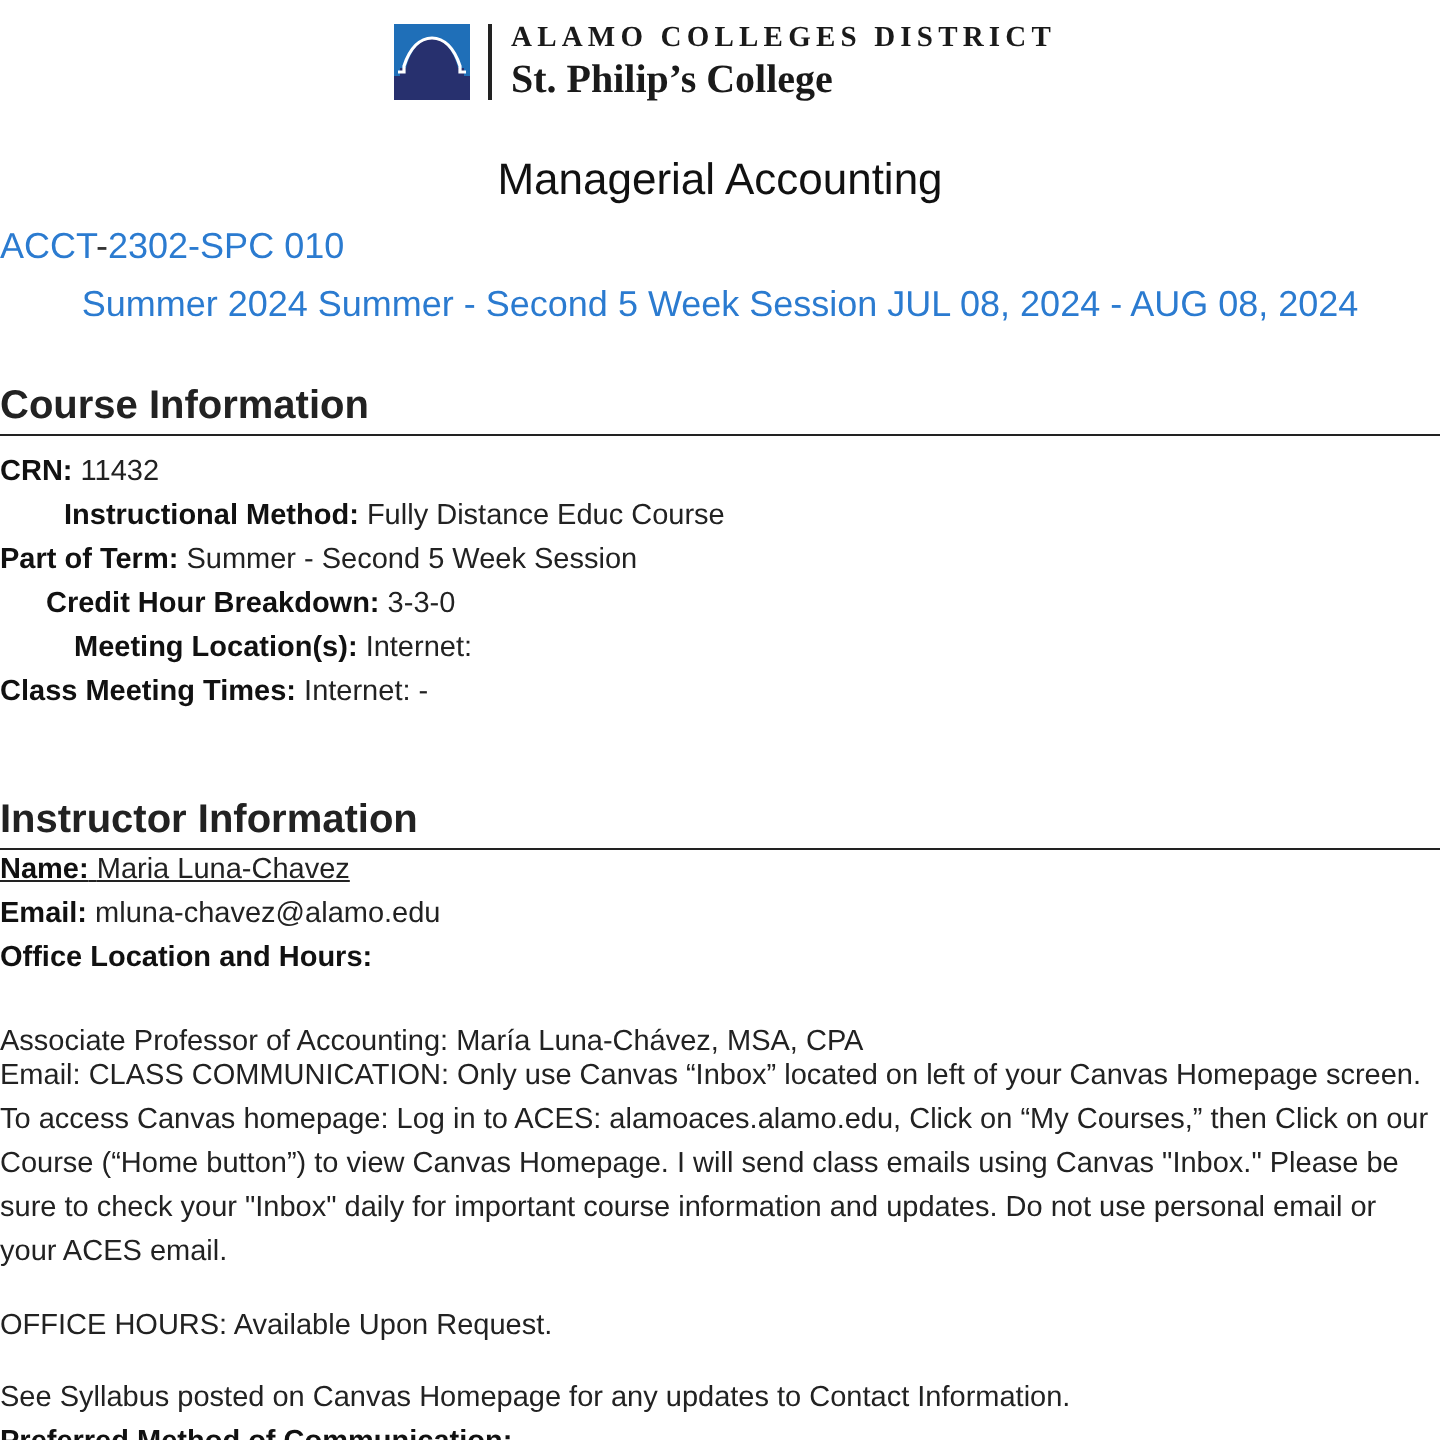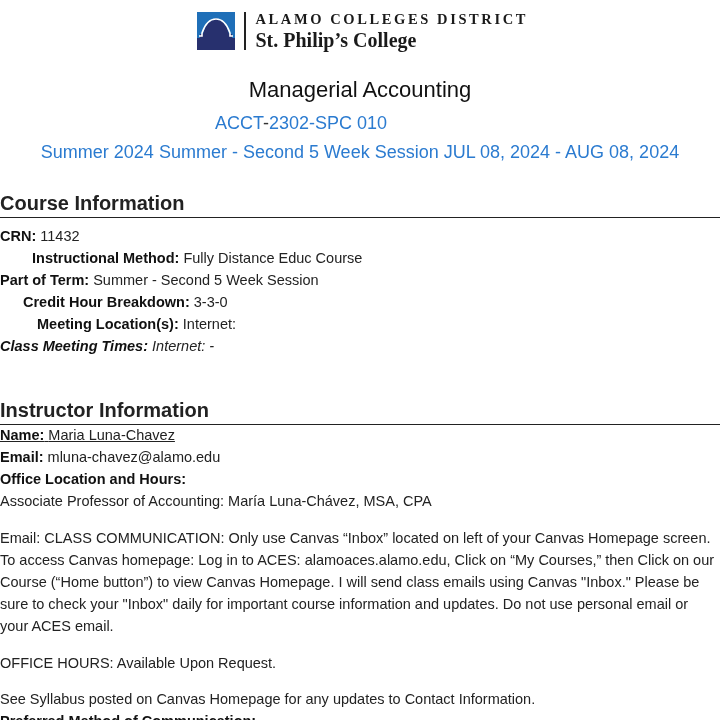--- a/index.html
+++ b/index.html
@@ -18,21 +18,21 @@
     .logo-text { font-family: "Liberation Serif", "DejaVu Serif", serif; color: #1a1a1a; line-height: 1; }
     .logo-line1 { font-size: 14.5px; letter-spacing: 2.6px; font-weight: 600; }
     .logo-line2 { font-size: 20px; font-weight: 700; margin-top: 3px; }
 
     .title {
       position: absolute; left: 0; top: 77px; width: 720px;
       text-align: center; font-size: 22px; color: #111;
     }
     .course-code {
       position: absolute; left: 0; top: 113px; width: 602px;
-      text-align: center; font-size: 18px; color: #2b7bd0;
+      text-align: left; font-size: 18px; color: #2b7bd0;
     }
     .course-code .dash-dark { color: #333; }
     .term {
       position: absolute; left: 0; top: 142px; width: 720px;
       text-align: center; font-size: 18px; color: #2b7bd0;
     }
 
     .section-head {
       position: absolute; left: 0; width: 720px;
       font-size: 20px; font-weight: 700; color: #222;
@@ -76,36 +76,36 @@
 </div>
 <div class="row" style="top:269px;">
   <b>Part of Term:</b> <span>Summer - Second 5 Week Session</span>
 </div>
 <div class="row" style="top:291px;padding-left:23px;">
   <b>Credit Hour Breakdown:</b> <span>3-3-0</span>
 </div>
 <div class="row" style="top:313px;padding-left:37px;">
   <b>Meeting Location(s):</b> <span>Internet:</span>
 </div>
-<div class="row" style="top:335px;font-style:italic;">
+<div class="row" style="top:335px;">
   <b>Class Meeting Times:</b> <span>Internet: -</span>
 </div>
 
 <div class="section-head" style="top:399px;">Instructor Information</div>
 
 <div class="row" style="top:424px;text-decoration:underline;">
   <b>Name:</b> <span>Maria Luna-Chavez</span>
 </div>
 <div class="row" style="top:446px;">
   <b>Email:</b> <span>mluna-chavez@alamo.edu</span>
 </div>
 <div class="row" style="top:468px;">
   <b>Office Location and Hours:</b>
 </div>
-<div class="row" style="top:490px;">Associate Professor of Accounting: María Luna-Chávez, MSA, CPA</div>
+<div class="row" style="top:510px;">Associate Professor of Accounting: María Luna-Chávez, MSA, CPA</div>
 
 <div class="para" style="top:527px;">Email: CLASS COMMUNICATION: Only use Canvas “Inbox” located on left of your Canvas Homepage screen. To access Canvas homepage: Log in to ACES: alamoaces.alamo.edu, Click on “My Courses,” then Click on our Course (“Home button”) to view Canvas Homepage. I will send class emails using Canvas "Inbox." Please be sure to check your "Inbox" daily for important course information and updates. Do not use personal email or your ACES email.</div>
 
 <div class="row" style="top:652px;">OFFICE HOURS: Available Upon Request.</div>
 <div class="row" style="top:688px;">See Syllabus posted on Canvas Homepage for any updates to Contact Information.</div>
 <div class="row" style="top:710px;">
   <b>Preferred Method of Communication:</b>
 </div>
 
 </body></html>

